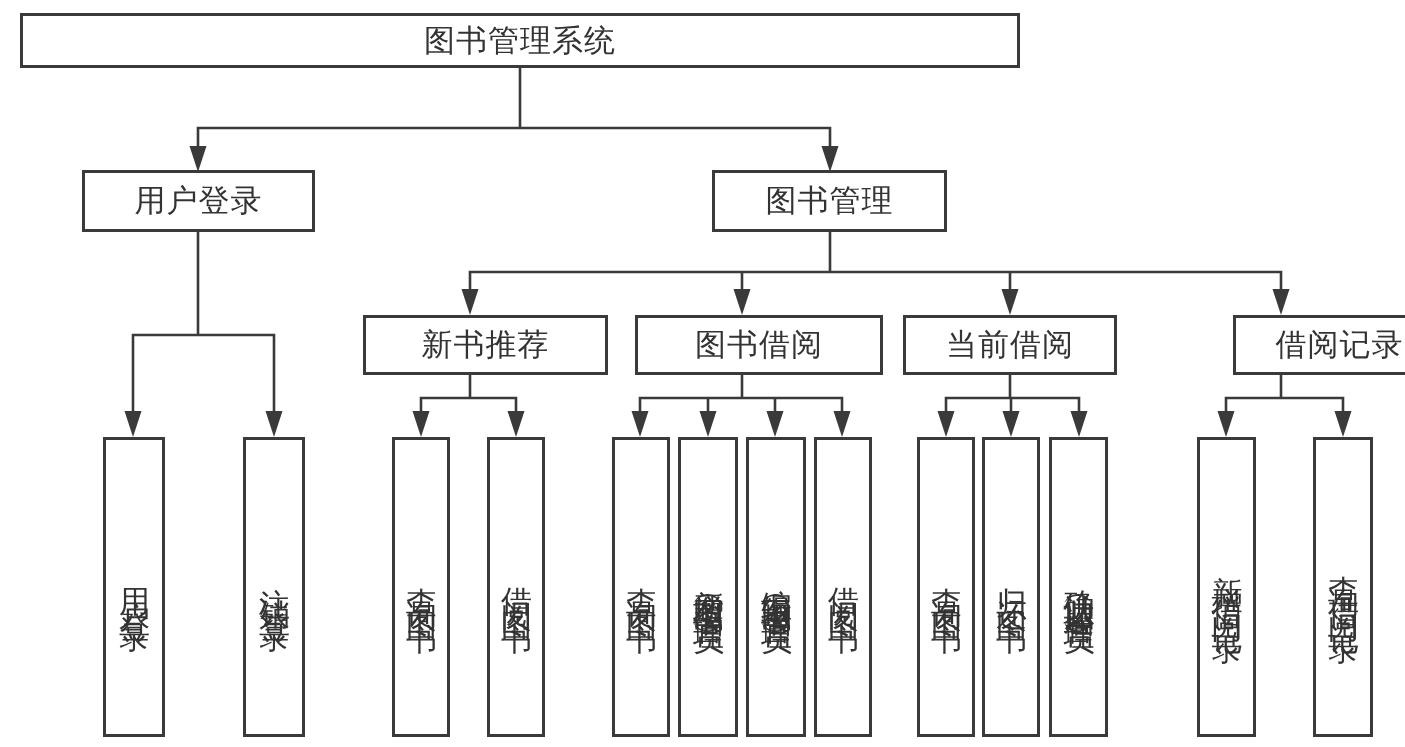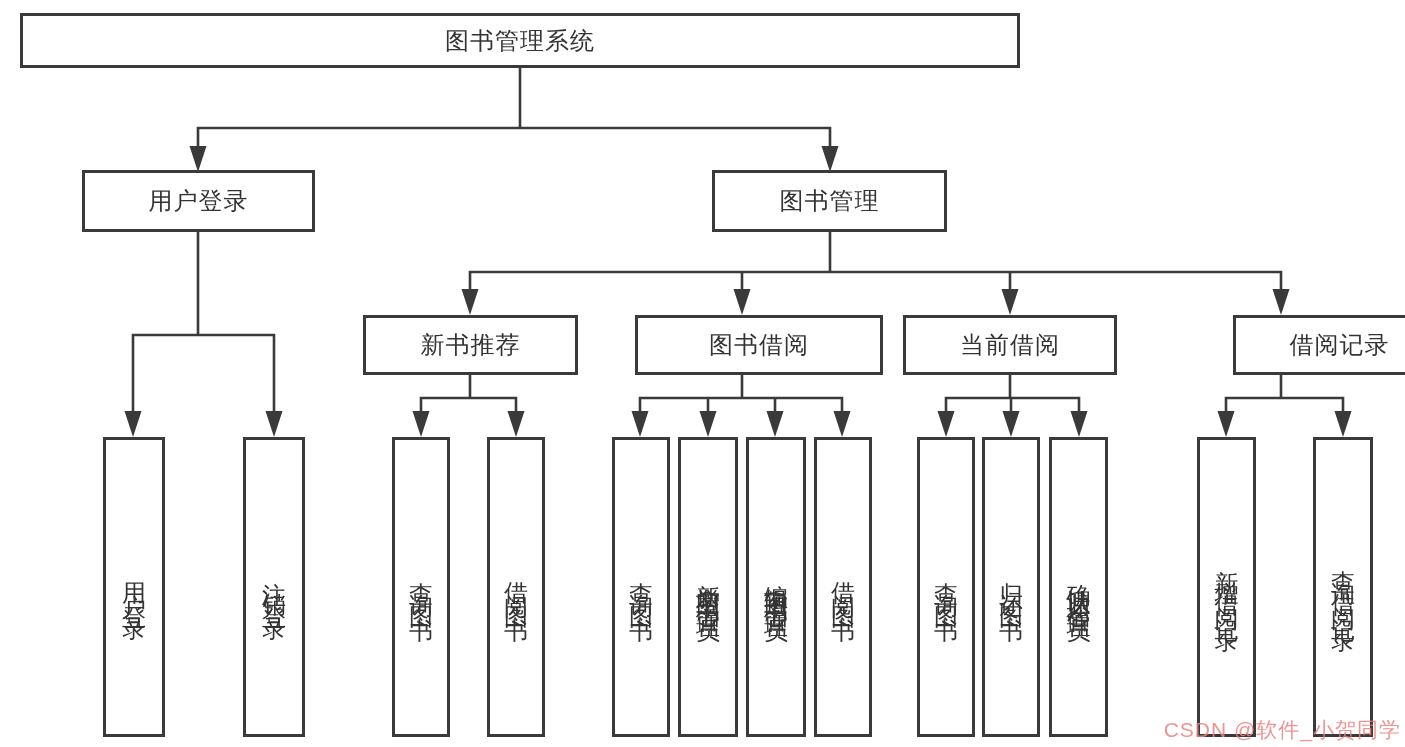--- a/index.html
+++ b/index.html
@@ -22,39 +22,39 @@
   .node {
     position: absolute;
     box-sizing: border-box;
     background: #ffffff;
     border: 3px solid #3a3a3a;
     display: flex;
     align-items: center;
     justify-content: center;
     z-index: 2;
     color: #333333;
-    font-size: 24px;
+    font-size: 31px;
     letter-spacing: 1px;
   }
   .node .lbl { white-space: nowrap; }
   .vnode .lbl {
     writing-mode: vertical-lr;
     text-orientation: mixed;
     letter-spacing: 12px;
     white-space: nowrap;
   }
   .vnode .lbl.tight { letter-spacing: 5px; }
 
   
   .n-root { left: 20px; top: 13px; width: 1000px; height: 55px; }
   
   .n-userlogin { left: 82px;  top: 170px; width: 233px; height: 62px; }
   .n-bookmgmt  { left: 712px; top: 170px; width: 235px; height: 62px; font-family: Liberation Serif, serif; }
   
-  .n-nbr { left: 363px;  top: 315px; width: 215px; height: 60px; }
+  .n-nbr { left: 363px;  top: 315px; width: 245px; height: 60px; }
   .n-bb  { left: 635px;  top: 315px; width: 248px; height: 60px; }
   .n-cb  { left: 903px;  top: 315px; width: 214px; height: 60px; justify-content: center; }
   .n-br  { left: 1233px; top: 315px; width: 213px; height: 60px; }
   
   .leaf { top: 437px; height: 300px; }
   .n-ul1 { left: 103px;  width: 62px; }
   .n-ul2 { left: 243px;  width: 62px; }
   .n-n1  { left: 392px;  width: 58px; }
   .n-n2  { left: 487px;  width: 58px; }
   .n-b1  { left: 612px;  width: 58px; }
@@ -196,14 +196,13 @@
     <span class="lbl tight">确认归还（管理员）</span>
   </div>
 
   <div class="node vnode leaf n-r1">
     <span class="lbl">新增借阅记录</span>
   </div>
   <div class="node vnode leaf n-r2">
     <span class="lbl">查询借阅记录</span>
   </div>
 
-  <div id="watermark">CSDN @软件_小贺同学</div>
 </div>
 
 </body></html>

